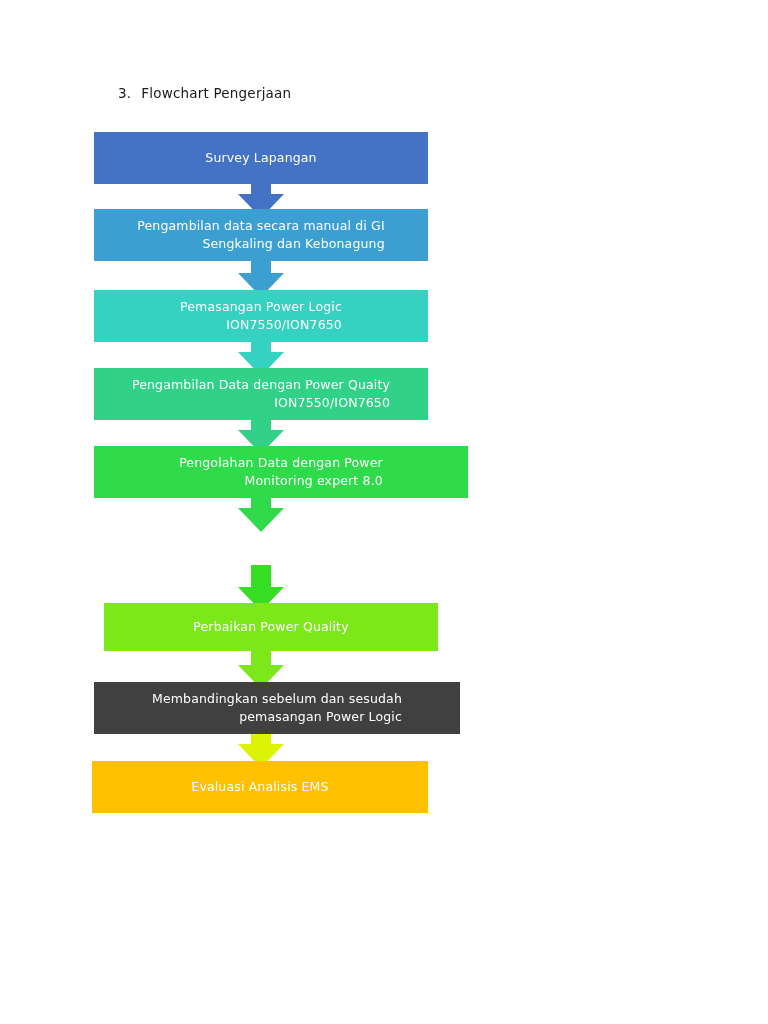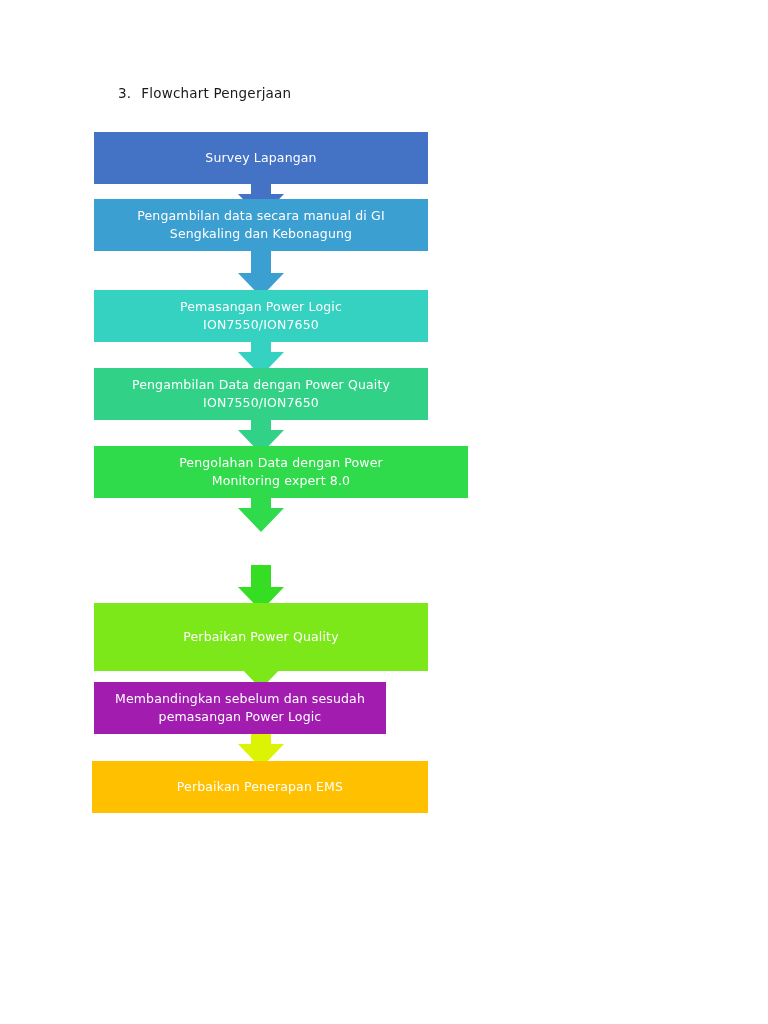--- a/index.html
+++ b/index.html
@@ -41,21 +41,21 @@
     left: 0;
     top: 0;
     width: 768px;
     height: 1024px;
   }
   .node {
     position: absolute;
     display: flex;
     align-items: center;
     justify-content: center;
-    text-align: center;
+    text-align: right;
     color: #ffffff;
     font-family: "DejaVu Sans", sans-serif;
     font-size: 12.5px;
     line-height: 1.45;
     letter-spacing: 0.15px;
     padding: 0 14px;
     box-sizing: border-box;
     overflow: hidden;
   }
   .node-label {
@@ -117,41 +117,41 @@
         </svg>
       </div>
       <div class="arrow" style="left: 238px; top: 722px; width: 46px; height: 46px;">
         <svg width="46" height="46" viewBox="0 0 46 46">
           <polygon points="13,0 33,0 33,22 46,22 23,46 0,22 13,22" fill="#DCF404"></polygon>
         </svg>
       </div>
       <div class="node" style="left: 94px; top: 132px; width: 334px; height: 52px; background: rgb(68, 114, 196); z-index: 5;">
         <span class="node-label">Survey Lapangan</span>
       </div>
-      <div class="node" style="left: 94px; top: 199px; width: 334px; height: 52px; background: rgb(60, 159, 209); z-index: 5;">
+      <div class="node" style="left: 94px; top: 209px; width: 334px; height: 52px; background: rgb(60, 159, 209); z-index: 5;">
         <span class="node-label">Pengambilan data secara manual di GI
 Sengkaling dan Kebonagung</span>
       </div>
       <div class="node" style="left: 94px; top: 290px; width: 334px; height: 52px; background: rgb(53, 209, 193); z-index: 5;">
         <span class="node-label">Pemasangan Power Logic
 ION7550/ION7650</span>
       </div>
       <div class="node" style="left: 94px; top: 368px; width: 334px; height: 52px; background: rgb(49, 210, 135); z-index: 5;">
         <span class="node-label">Pengambilan Data dengan Power Quaity
 ION7550/ION7650</span>
       </div>
       <div class="node" style="left: 94px; top: 446px; width: 374px; height: 52px; background: rgb(47, 219, 74); z-index: 5;">
         <span class="node-label">Pengolahan Data dengan Power
 Monitoring expert 8.0</span>
       </div>
-      <div class="node" style="left: 94px; top: 603px; width: 334px; height: 68px; background: rgb(124, 232, 26); z-index: 5;">
+      <div class="node" style="left: 104px; top: 603px; width: 334px; height: 48px; background: rgb(124, 232, 26); z-index: 5;">
         <span class="node-label">Perbaikan Power Quality</span>
       </div>
-      <div class="node" style="left: 94px; top: 682px; width: 292px; height: 52px; background: #a21caf; z-index: 5;">
+      <div class="node" style="left: 94px; top: 682px; width: 366px; height: 52px; background: #404040; z-index: 5;">
         <span class="node-label">Membandingkan sebelum dan sesudah
 pemasangan Power Logic</span>
       </div>
       <div class="node" style="left: 92px; top: 761px; width: 336px; height: 52px; background: rgb(255, 192, 0); z-index: 5;">
-        <span class="node-label">Perbaikan Penerapan EMS</span>
+        <span class="node-label">Evaluasi Analisis EMS</span>
       </div>
     </div>
 
 </div>
 
 </body></html>

